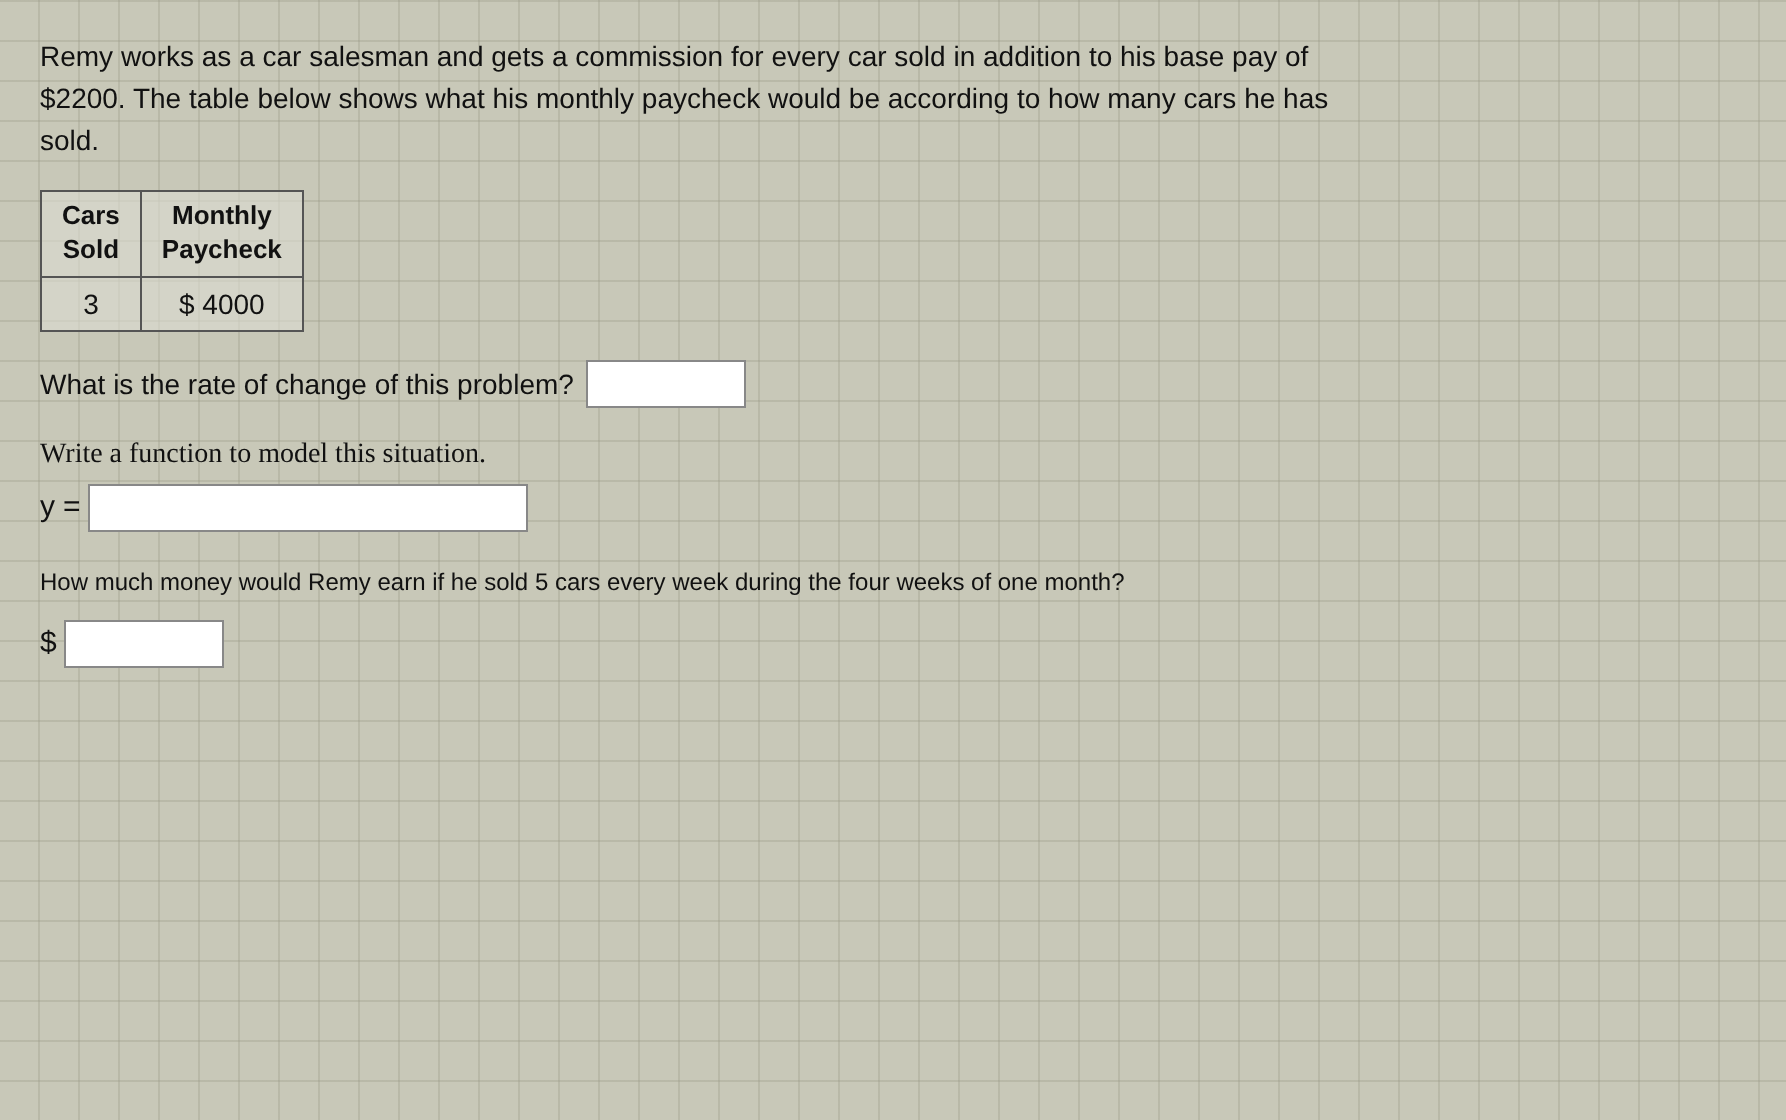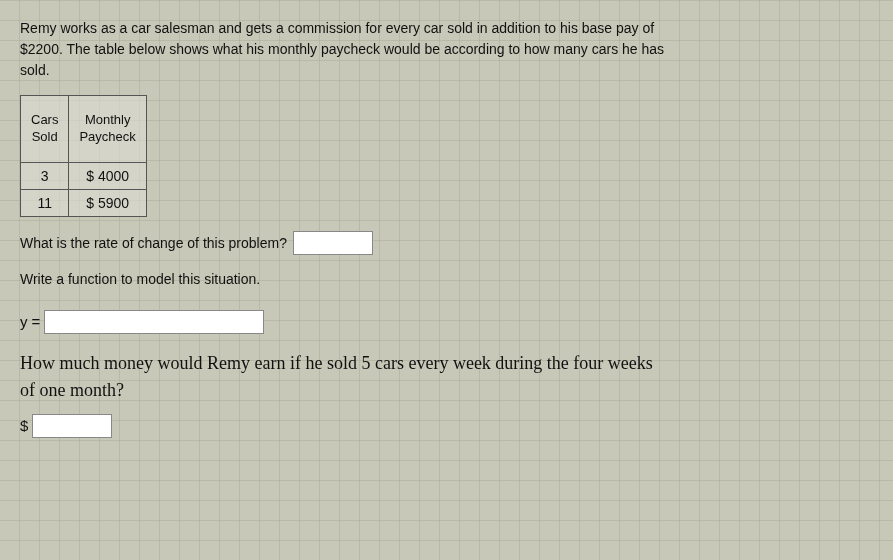--- a/index.html
+++ b/index.html
@@ -52,25 +52,25 @@
     }
 
     table th, table td {
       border: 1.5px solid #555;
       padding: 5px 14px;
       text-align: center;
       font-size: 14px;
     }
 
     table th {
-      font-weight: normal;
+      font-weight: bold;
       vertical-align: top;
       font-size: 13px;
       line-height: 1.3;
-      padding: 16px 10px;
+      padding: 4px 10px;
     }
 
     .question-row {
       display: flex;
       align-items: center;
       gap: 6px;
       margin-bottom: 16px;
       font-size: 14px;
     }
 
@@ -84,25 +84,24 @@
 
     .function-row {
       display: flex;
       align-items: center;
       gap: 4px;
       margin-bottom: 16px;
       font-size: 15px;
     }
 
     .last-question {
-      font-size: 18px;
+      font-size: 12px;
       line-height: 1.5;
       margin-bottom: 10px;
       max-width: 650px;
-      font-family: Liberation Serif, serif;
     }
 
     .dollar-row {
       display: flex;
       align-items: center;
       gap: 4px;
       font-size: 14px;
     }
 
     .dollar-sign {
@@ -128,34 +127,30 @@
       <tr>
         <th>Cars<br>Sold</th>
         <th>Monthly<br>Paycheck</th>
       </tr>
     </thead>
     <tbody id="table-body">
     <tr>
           <td>3</td>
           <td>$ 4000</td>
         </tr>
-        <tr>
-          <td>11</td>
-          <td>$ 5900</td>
-        </tr>
       </tbody>
   </table>
 </div>
 
 <div class="question-row">
   <span>What is the rate of change of this problem?</span>
   <input type="text" class="answer-box" value="" style="width: 80px; height: 24px;">
 </div>
 
-<div style="margin-bottom: 23px;">
+<div style="margin-bottom: 6px; font-family: Liberation Serif, serif;">
   <span>Write a function to model this situation.</span>
 </div>
 <div class="function-row">
   <span>y</span>
   <span>=</span>
   <input type="text" value="" style="width: 220px; height: 24px; border: 1.5px solid rgb(136, 136, 136); background: white; outline: none; padding: 2px 4px; font-size: 13px;">
 </div>
 
 <p class="last-question">How much money would Remy earn if he sold 5 cars every week during the four weeks of one month?</p>
 

